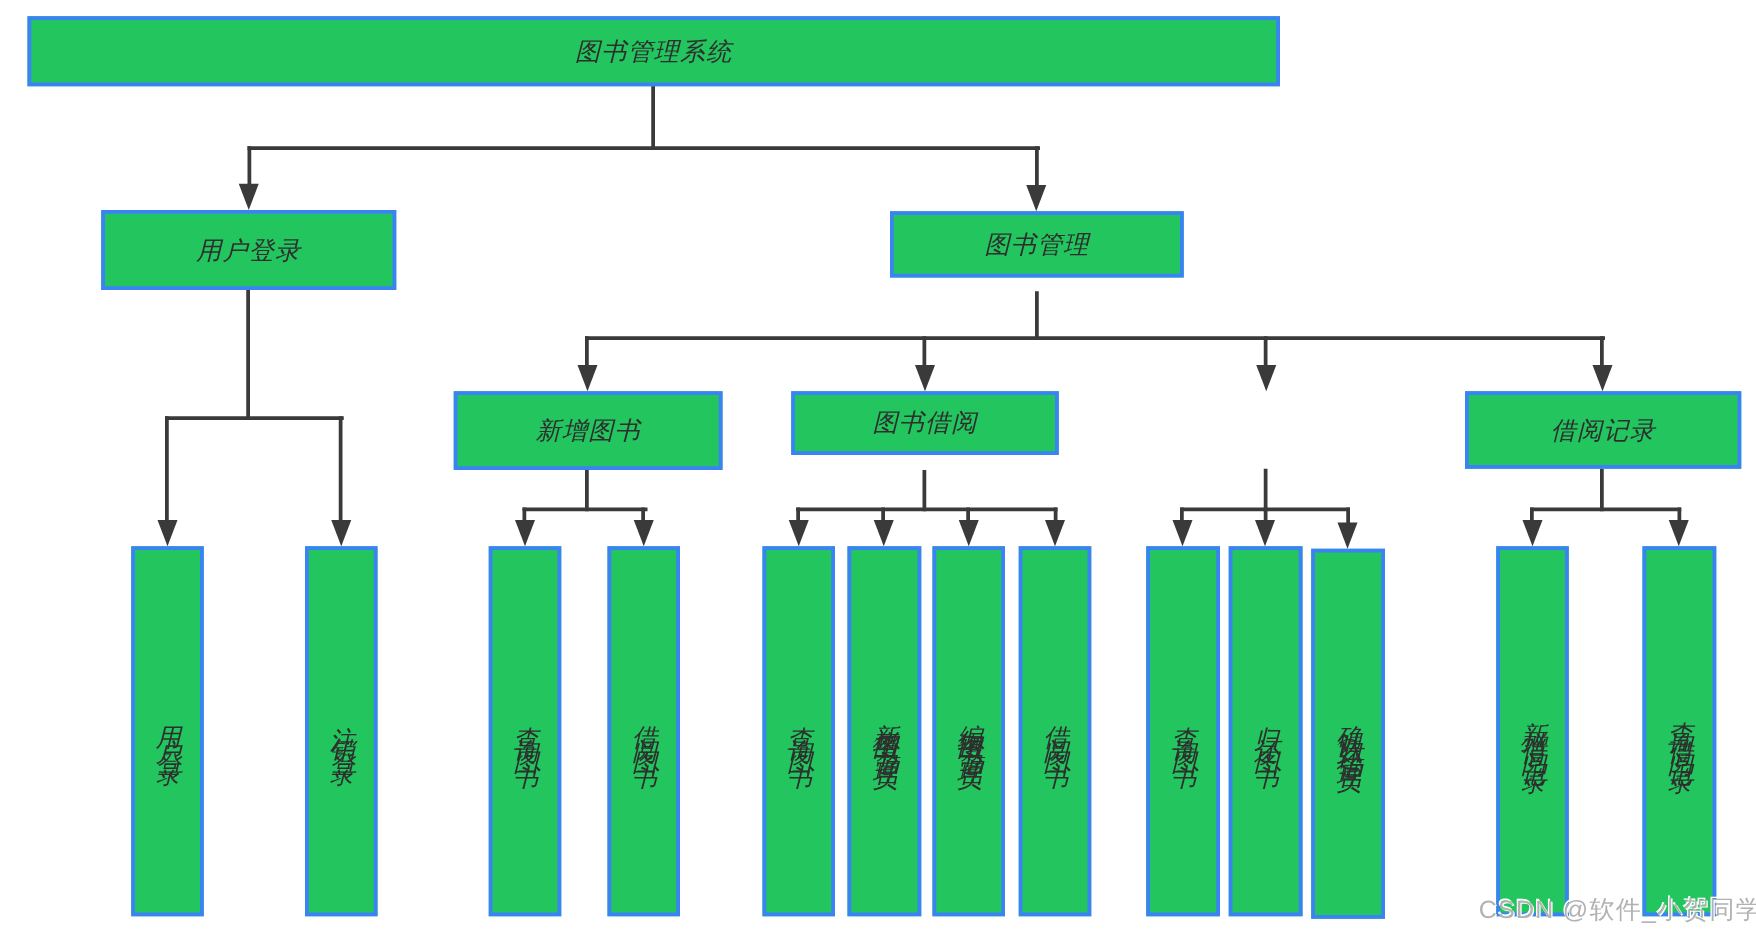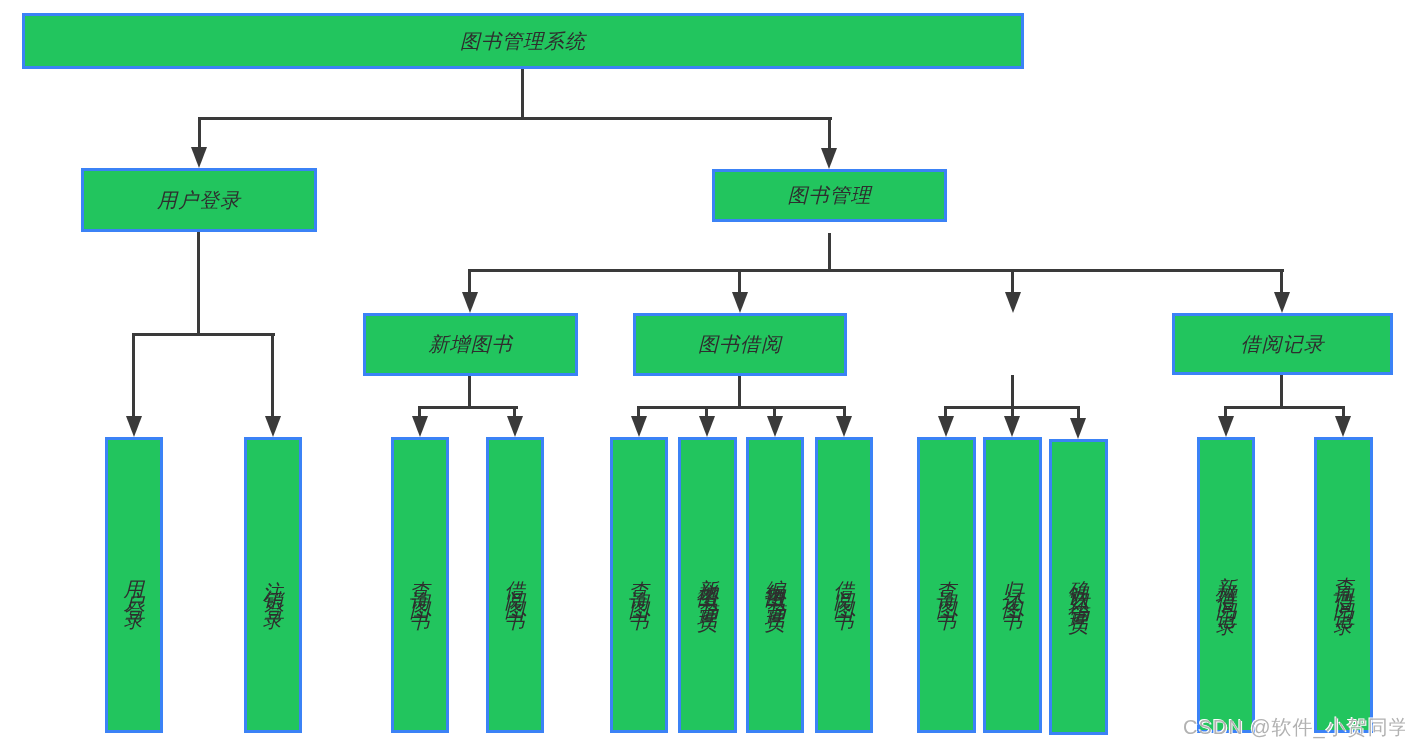--- a/index.html
+++ b/index.html
@@ -60,21 +60,21 @@
 <div id="canvas">
 
   <div class="box hnode" style="left:22px; top:13px; width:1002px; height:56px;">图书管理系统</div>
 
   <div class="box hnode" style="left:81px; top:168px; width:236px; height:64px;">用户登录</div>
 
   <div class="box hnode" style="left:712px; top:169px; width:235px; height:53px;">图书管理</div>
 
   <div class="box hnode" style="left:363px; top:313px; width:215px; height:63px;">新增图书</div>
 
-  <div class="box hnode" style="left:633px; top:313px; width:214px; height:63px;">图书借阅</div>
+  <div class="box hnode" style="left:633px; top:313px; width:214px; height:51px;">图书借阅</div>
 
 
   <div class="box hnode" style="left:1172px; top:313px; width:221px; height:62px;">借阅记录</div>
 
   <div class="box leaf" style="left:105px; top:437px; width:58px; height:296px;">用户登录</div>
   <div class="box leaf" style="left:244px; top:437px; width:58px; height:296px;">注销登录</div>
 
   <div class="box leaf" style="left:391px; top:437px; width:58px; height:296px;">查询图书</div>
   <div class="box leaf" style="left:486px; top:437px; width:58px; height:296px;">借阅图书</div>
 

